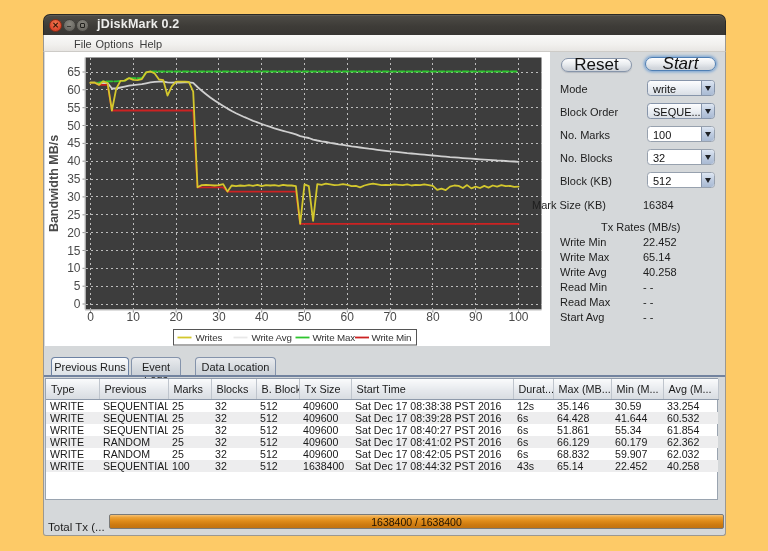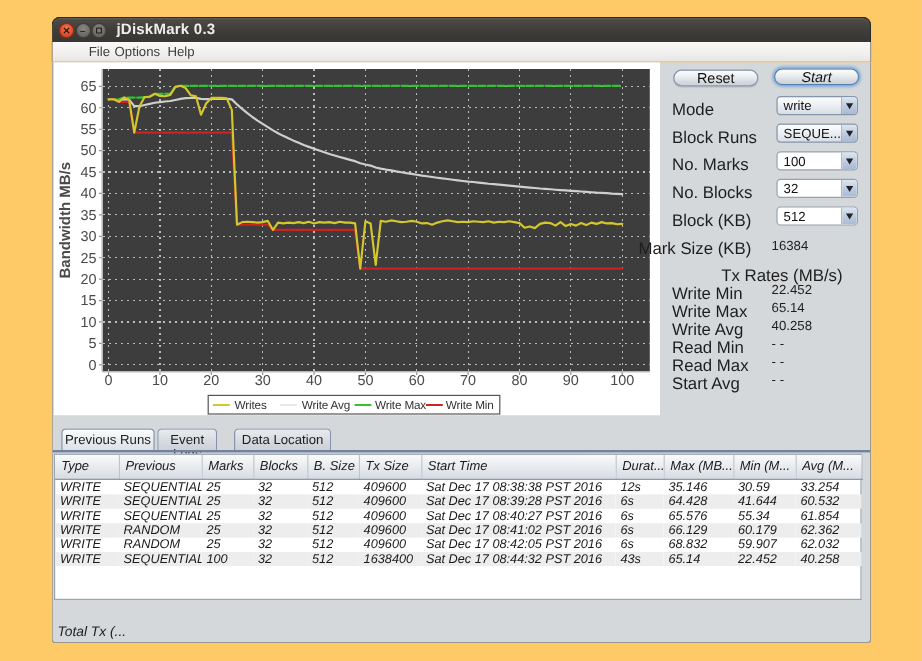--- a/index.html
+++ b/index.html
@@ -14,61 +14,61 @@
 #bmin { left:18.5px; } #bmax { left:32px; }
 #bmax i { display:block; width:5px; height:5px; border:1.4px solid #21201d; margin:3px auto 0; border-radius:1px;}
 #title { position:absolute; left:53px; top:2px; font-size:12.5px; font-weight:bold; color:#eeeeec; letter-spacing:0.2px;}
 #menubar { position:absolute; left:0; top:21px; width:683px; height:17px;
   background:linear-gradient(#f9f9f8,#f1f0ee 60%,#e8e6e3); border-left:1px solid #9c9890; border-right:1px solid #9c9890; border-bottom:1px solid #cdcbc7;
   font-size:11px; color:#3c3c3c; }
 #menubar span { position:absolute; top:2.5px;padding-left:24px; }
 #content { position:absolute; left:0; top:38px; width:683px; height:484px; background:#d5d8da;
   border:1px solid #9c9890; border-top:none; border-radius:0 0 3px 3px; }
 #chart { position:absolute; left:1px; top:0px; width:505px; height:294px; background:#ffffff; }
-.lab { position:absolute; font-size:14px; color:#1d1d1d; white-space:nowrap;text-align:right; }
+.lab { position:absolute; font-size:11px; color:#1d1d1d; white-space:nowrap;text-align:right; }
 .val { position:absolute; font-size:11px; color:#1d1d1d; white-space:nowrap; }
 .nbtn { position:absolute; width:71px; height:14px; border-radius:7px; border:1px solid #8795aa;
   background:linear-gradient(#fdfdfe,#e9ecef 45%,#d4d8de 80%,#ced3d9);
-  font-size:12px; color:#111; text-align:center; line-height:12.5px; box-shadow:0 1px 1px rgba(120,130,145,.35);}
+  font-size:17px; color:#111; text-align:center; line-height:12.5px; box-shadow:0 1px 1px rgba(120,130,145,.35);}
 .nbtn.focus { border-color:#4f7fb4; box-shadow:0 0 2.5px 1.5px #86abd4;font-style:italic; }
 .combo, .comboe { position:absolute; width:68px; height:16px; border:1px solid #8795aa; border-radius:3.5px; }
 .combo { background:linear-gradient(#fdfdfe,#e9edf2 55%,#d9dee5); }
 .comboe { background:#ffffff; border-color:#97a1ae; }
 .ctext { position:absolute; left:5px; top:1.5px; font-size:11px; color:#111; }
 .carr, .carrb { position:absolute; right:0; top:0; width:13px; height:14px; border-left:1px solid #8795aa;
   border-radius:0 3px 3px 0; background:linear-gradient(#dde6f2,#bccadf 55%,#a9bad3); }
 .carr i, .carrb i { position:absolute; left:3px; top:5px; width:0; height:0;
   border-left:3.5px solid transparent; border-right:3.5px solid transparent; border-top:5px solid #1f2226; }
 .tab { position:absolute; top:305px; height:18px; border:1px solid #8493ab; border-bottom:none;
   border-radius:4px 4px 0 0; background:linear-gradient(#e9ebee,#d2d7dd 70%,#ccd1d8);
   font-size:11px; color:#1d1d1d; text-align:center; padding-top:2.5px; }
 .tab.sel { background:linear-gradient(#fbfcfd,#e4e8ec 70%,#dde2e7); border-color:#6d82a3; }
 #tabline { position:absolute; left:0px; top:323px; width:681px; height:2px; background:#72839f; }
 #tablewrap { position:absolute; left:1px; top:326px; width:673px; height:122px; background:#ffffff;
-  border:1px solid #9aa4b0; border-top:1px solid #8e9aab;font-style:italic; }
+  border:1px solid #9aa4b0; border-top:1px solid #8e9aab; }
 table { border-collapse:collapse; table-layout:fixed; width:671px; font-size:10.6px; }
 th { height:20px; text-align:left; font-weight:normal; padding:0 0 0 5px; color:#1a1a1a; font-size:10.8px;
   background:linear-gradient(#fafbfc,#e6e9ed 55%,#d8dce1); border-bottom:1px solid #8e9aab;
   border-right:1px solid #bfc5cd; overflow:hidden; white-space:nowrap; }
 td { height:12px; padding:0 0 0 4px; color:#1a1a1a; overflow:hidden; white-space:nowrap; }
 tr.alt td { background:#ededee; }
-#botlab { position:absolute; left:4px; top:469px; font-size:11.5px; color:#1d1d1d;font-style:italic; }
+#botlab { position:absolute; left:4px; top:469px; font-size:11.5px; color:#1d1d1d; }
 #pbar { position:absolute; left:65px; top:462px; width:615px; height:15px; border:1px solid #7a7a78; border-radius:2px;
   background:linear-gradient(#f5c277,#eda339 18%,#e08c1a 45%,#cd7a10 75%,#c37310);
   text-align:center; font-size:10.5px; line-height:14px; color:#201200; }
 </style></head>
 <body>
 <div id="win">
  <div id="titlebar">
    <div class="wbtn" id="bclose">✕</div>
    <div class="wbtn" id="bmin">–</div>
    <div class="wbtn" id="bmax">
         <i></i>
       </div>
-   <div id="title">jDiskMark 0.3</div>
+   <div id="title">jDiskMark 0.2</div>
  </div>
  <div id="menubar">
       <span style="left:6px">File</span>
       <span style="left:27.5px">Options</span>
       <span style="left:71.5px">Help</span>
     </div>
  <div id="content">
   <div id="chart"><svg width="505" height="294" viewBox="0 0 505 294" font-family="Liberation Sans, sans-serif">
 <rect x="40.5" y="5.5" width="456" height="252" fill="#3d3d3d"></rect>
 <g stroke="#bcbcbc" stroke-width="1" stroke-dasharray="2 3" shape-rendering="crispEdges">
@@ -175,21 +175,21 @@
 </svg></div>
   <div class="nbtn" style="left:517px;top:6px;">Reset</div>
   <div class="nbtn focus" style="left:601px;top:4.5px;">Start</div>
 <div class="lab" style="left:516px;top:31px">Mode</div>
 <div class="combo" style="left:603px;top:28px">
         <span class="ctext">write</span>
         <span class="carr">
           <i></i>
         </span>
       </div>
-<div class="lab" style="left:516px;top:54px">Block Runs</div>
+<div class="lab" style="left:516px;top:54px">Block Order</div>
 <div class="combo" style="left:603px;top:51px">
         <span class="ctext">SEQUE...</span>
         <span class="carr">
           <i></i>
         </span>
       </div>
 <div class="lab" style="left:516px;top:77px">No. Marks</div>
 <div class="comboe" style="left:603px;top:74px">
         <span class="ctext">100</span>
         <span class="carrb">
@@ -233,21 +233,21 @@
   <div class="tab" style="left:151px;width:81px">Data Location</div>
   <div id="tabline"></div>
   <div id="tablewrap">
    <table>
           <thead>
             <tr>
               <th style="width:53px">Type</th>
               <th style="width:69px">Previous</th>
               <th style="width:43px">Marks</th>
               <th style="width:45px">Blocks</th>
-              <th style="width:43px">B. Size</th>
+              <th style="width:43px">B. Block</th>
               <th style="width:52px">Tx Size</th>
               <th style="width:162px">Start Time</th>
               <th style="width:40px">Durat...</th>
               <th style="width:58px">Max (MB...</th>
               <th style="width:52px">Min (M...</th>
               <th style="width:55px">Avg (M...</th>
             </tr>
           </thead>
           <tbody>
 <tr>
@@ -278,21 +278,21 @@
             </tr>
 <tr>
               <td>WRITE</td>
               <td>SEQUENTIAL</td>
               <td>25</td>
               <td>32</td>
               <td>512</td>
               <td>409600</td>
               <td>Sat Dec 17 08:40:27 PST 2016</td>
               <td>6s</td>
-              <td>65.576</td>
+              <td>51.861</td>
               <td>55.34</td>
               <td>61.854</td>
             </tr>
 <tr class="alt">
               <td>WRITE</td>
               <td>RANDOM</td>
               <td>25</td>
               <td>32</td>
               <td>512</td>
               <td>409600</td>
@@ -326,14 +326,15 @@
               <td>43s</td>
               <td>65.14</td>
               <td>22.452</td>
               <td>40.258</td>
             </tr>
 
    </tbody>
         </table>
   </div>
   <div id="botlab">Total Tx (...</div>
+  <div id="pbar">1638400 / 1638400</div>
  </div>
 </div>
 
 </body></html>

